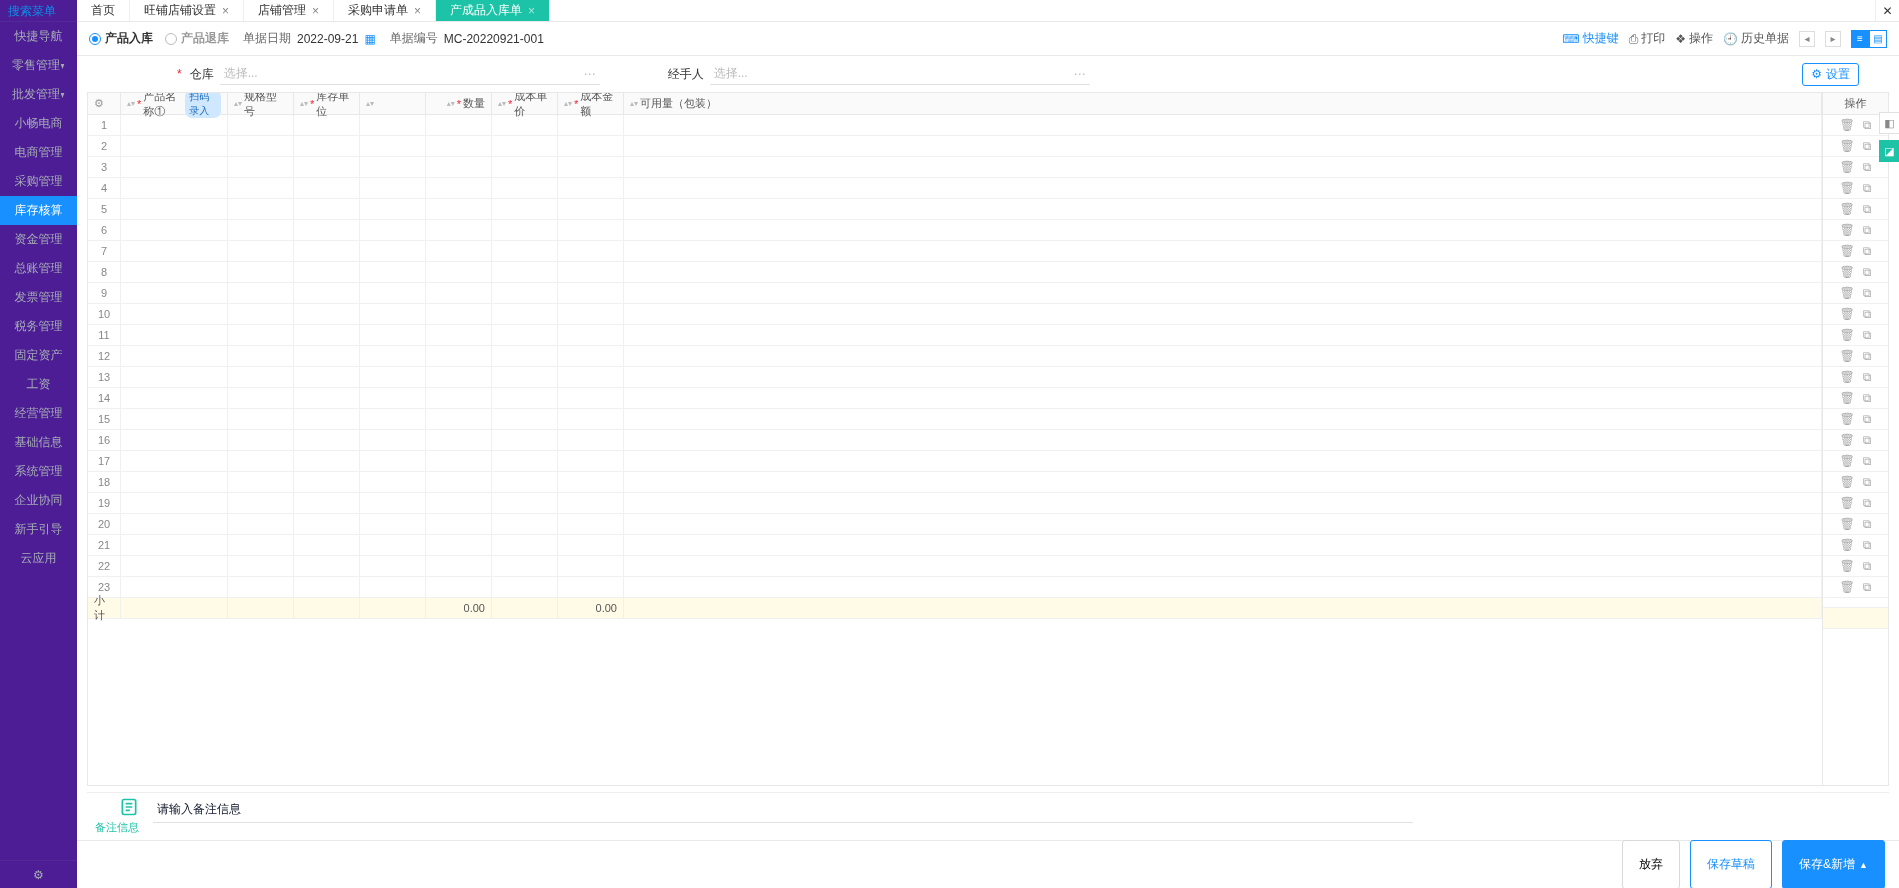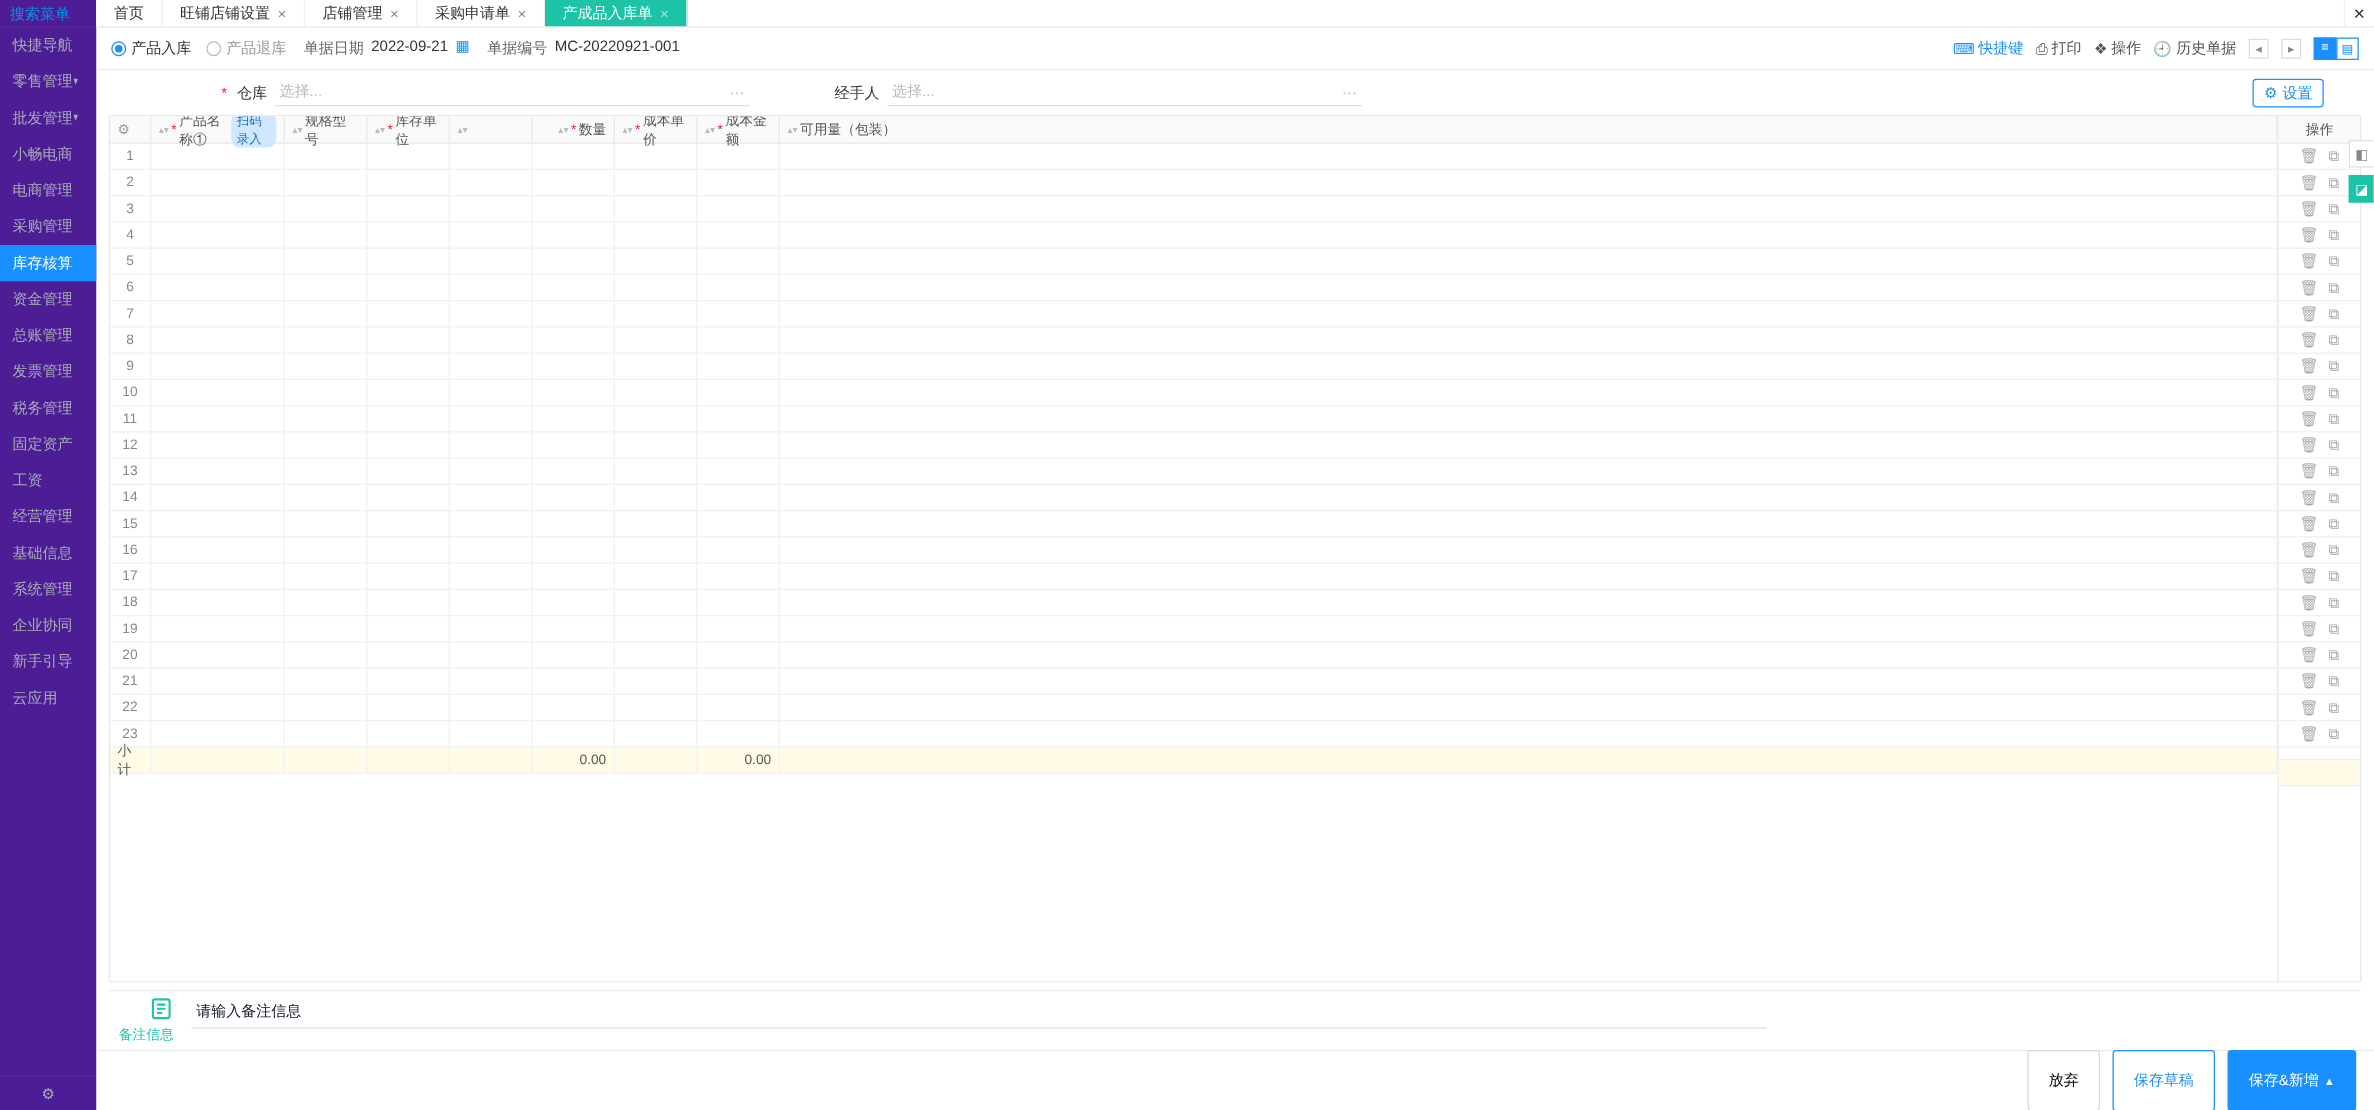--- a/index.html
+++ b/index.html
@@ -2,45 +2,45 @@
 <html><head>
 <meta charset="utf-8">
 <style>
 * { margin:0; padding:0; box-sizing:border-box; font-family:"Microsoft YaHei",Arial,sans-serif; }
 body { font-size:12px; color:#333; background:#fff; overflow:hidden; }
 .app { display:flex; height:888px; width:1899px; position:relative; }
 
 
 .sidebar { width:77px; background:#4c1d95; color:#a6adb4; display:flex; flex-direction:column; }
 .sidebar-search { height:22px; line-height:22px; padding:0 8px; color:#0c8ee9; font-size:12px; border-bottom:1px solid rgba(255,255,255,0.05); }
-.sidebar-item { height:29px; line-height:29px; padding:0 10px; font-size:12px; cursor:pointer; display:flex; align-items:center; justify-content:flex-start; white-space:nowrap; }
+.sidebar-item { height:29px; line-height:29px; padding:0 10px; font-size:12px; cursor:pointer; display:flex; align-items:center; justify-content:center; white-space:nowrap; }
 .sidebar-item.active { background:#1890ff; color:#fff; }
 .sidebar-footer { margin-top:auto; height:28px; display:flex; align-items:center; justify-content:center; color:#a6adb4; border-top:1px solid rgba(255,255,255,0.05);}
 .chev { font-size:10px; transform:scaleX(0.7); }
 
 
 .main { flex:1; display:flex; flex-direction:column; min-width:0; }
 
 
 .tabbar { height:22px; background:#fff; border-bottom:1px solid #e8e8e8; display:flex; align-items:stretch; position:relative; }
 .tab { padding:0 14px; display:flex; align-items:center; gap:6px; font-size:12px; color:#333; border-right:1px solid #eee; cursor:pointer; }
 .tab.active { background:#1dc3a6; color:#fff; }
 .tab .close { font-size:12px; opacity:.6; }
 .tabbar-close { position:absolute; right:0; top:0; width:24px; height:22px; display:flex; align-items:center; justify-content:center; border-left:1px solid #eee; cursor:pointer;}
 
 
 .toolbar { height:34px; border-bottom:1px solid #e8e8e8; display:flex; align-items:center; padding:0 12px; gap:14px; }
-.radio-group { display:flex; gap:12px; align-items:flex-end; }
+.radio-group { display:flex; gap:12px; align-items:flex-end;font-weight:bold; }
 .radio { display:flex; align-items:center; gap:4px; cursor:pointer; }
 .radio-circle { width:12px; height:12px; border:1px solid #1890ff; border-radius:50%; display:inline-flex; align-items:center; justify-content:center;}
 .radio-circle.off { border-color:#bbb; }
 .radio-dot { width:6px; height:6px; background:#1890ff; border-radius:50%; }
 .field-label { color:#666; }
 .field-value { color:#333; }
-.date-field { display:flex; align-items:flex-start; gap:6px; }
+.date-field { display:flex; align-items:center; gap:6px; }
 .toolbar-right { margin-left:auto; display:flex; align-items:center; gap:10px; color:#555;}
 .t-link { color:#1890ff; display:flex; align-items:center; gap:3px; cursor:pointer;}
 .t-link.gray { color:#555; }
 .nav-arrow { width:16px; height:16px; border:1px solid #ddd; display:inline-flex; align-items:center; justify-content:center; font-size:10px; color:#888; cursor:pointer;}
 .view-toggle { display:flex; }
 .vt { width:18px; height:18px; border:1px solid #1890ff; display:flex; align-items:center; justify-content:center; font-size:10px; cursor:pointer;}
 .vt.active { background:#1890ff; color:#fff; }
 .vt:not(.active){ color:#1890ff; }
 
 

